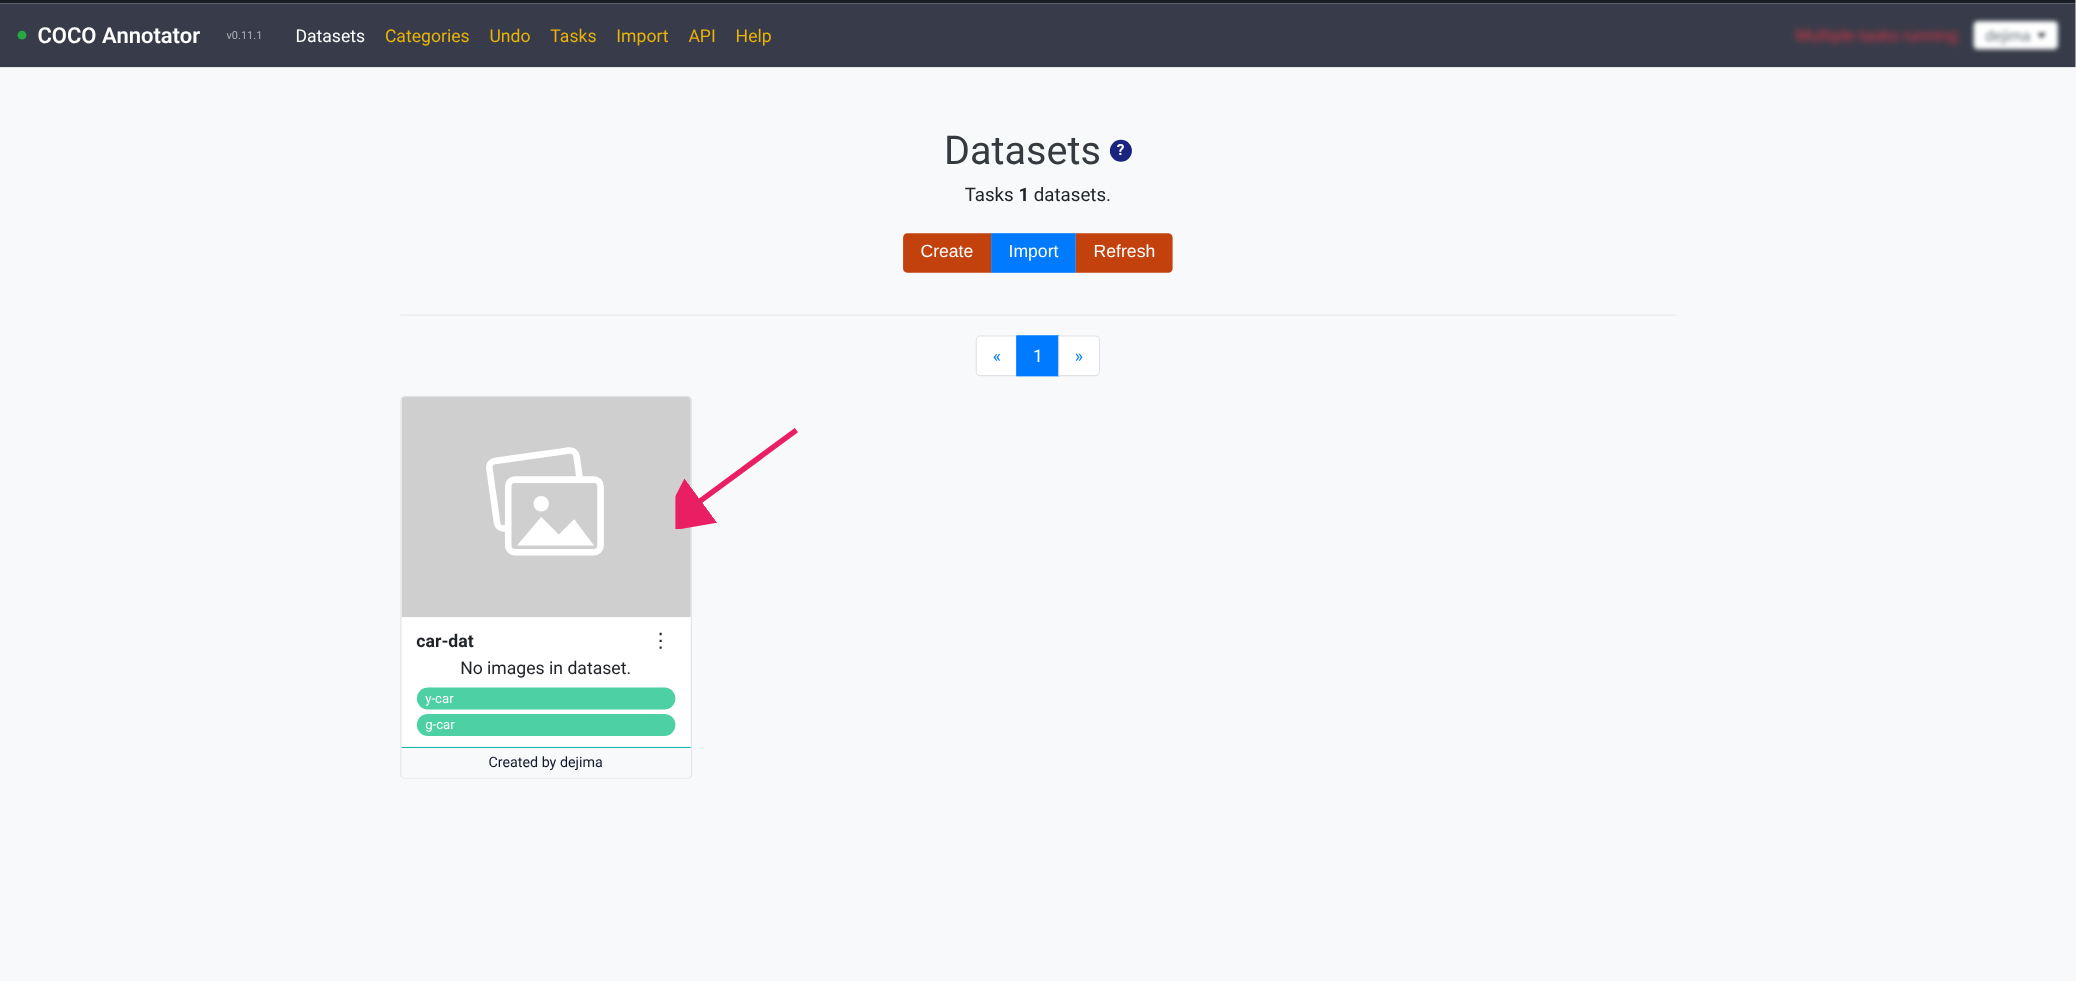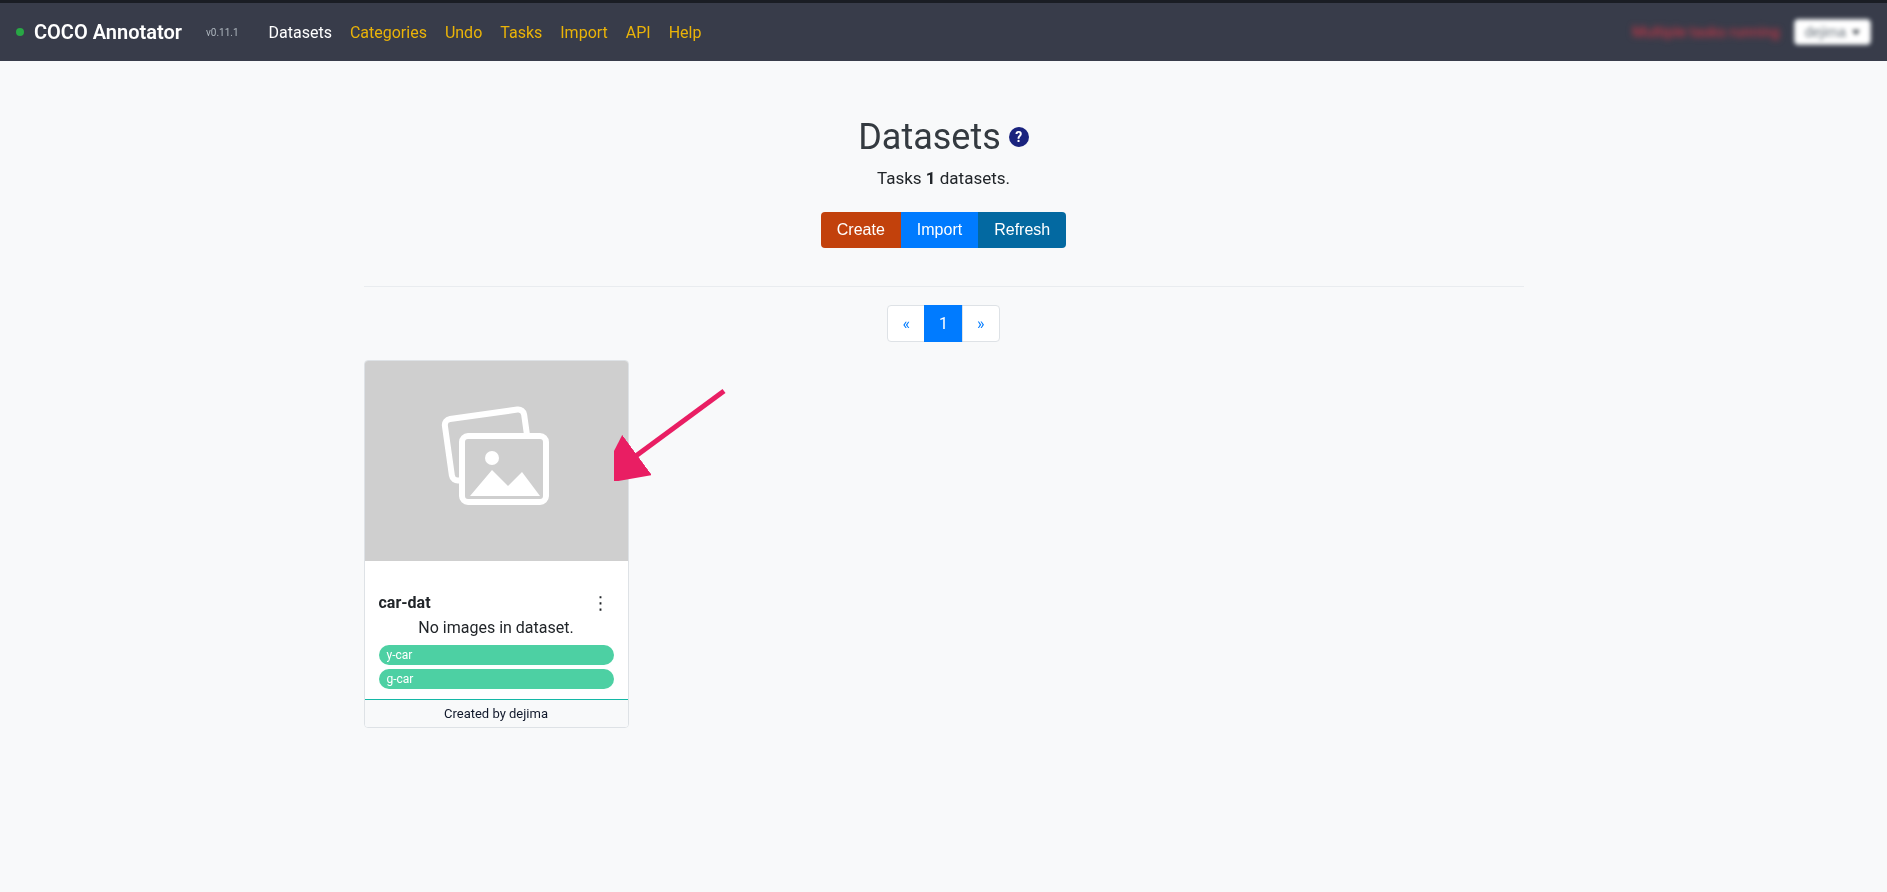--- a/index.html
+++ b/index.html
@@ -141,21 +141,21 @@
     }
     .btn-create {
       background: #c2410c;
       border-radius: 4px 0 0 4px;
       text-align: center;
     }
     .btn-import {
       background: #007bff;
     }
     .btn-refresh {
-      background: #0369a1;
+      background: #c2410c;
       border-radius: 0 4px 4px 0;
     }
     .divider {
       border: none;
       border-top: 1px solid #e9ecef;
       margin-bottom: 18px;
     }
     .pagination {
       display: flex;
       justify-content: center;
@@ -199,21 +199,20 @@
       width: 100%;
       height: 200px;
       background: #cfcfcf;
       display: flex;
       align-items: center;
       justify-content: center;
       cursor: pointer;
     }
     .card-body {
       padding: 12px 14px 10px;
-      margin-top: 20px;
     }
     .card-title-row {
       display: flex;
       justify-content: space-between;
       align-items: center;
       margin-bottom: 6px;
     }
     .card-title {
       font-size: 16px;
       font-weight: 700;

